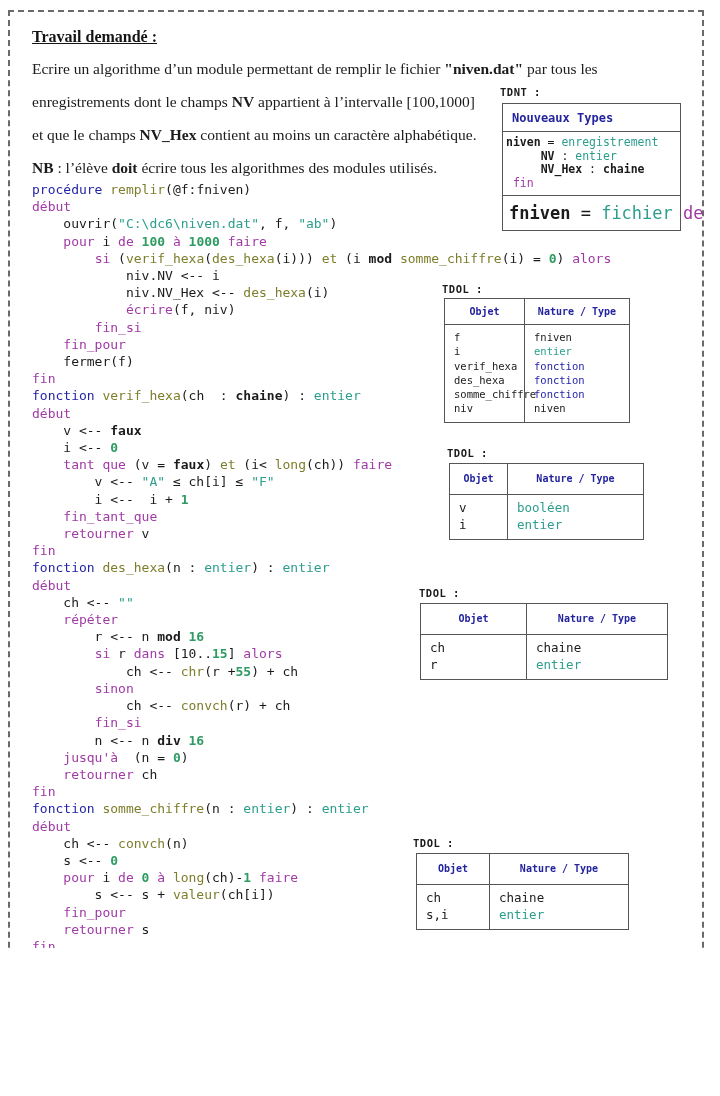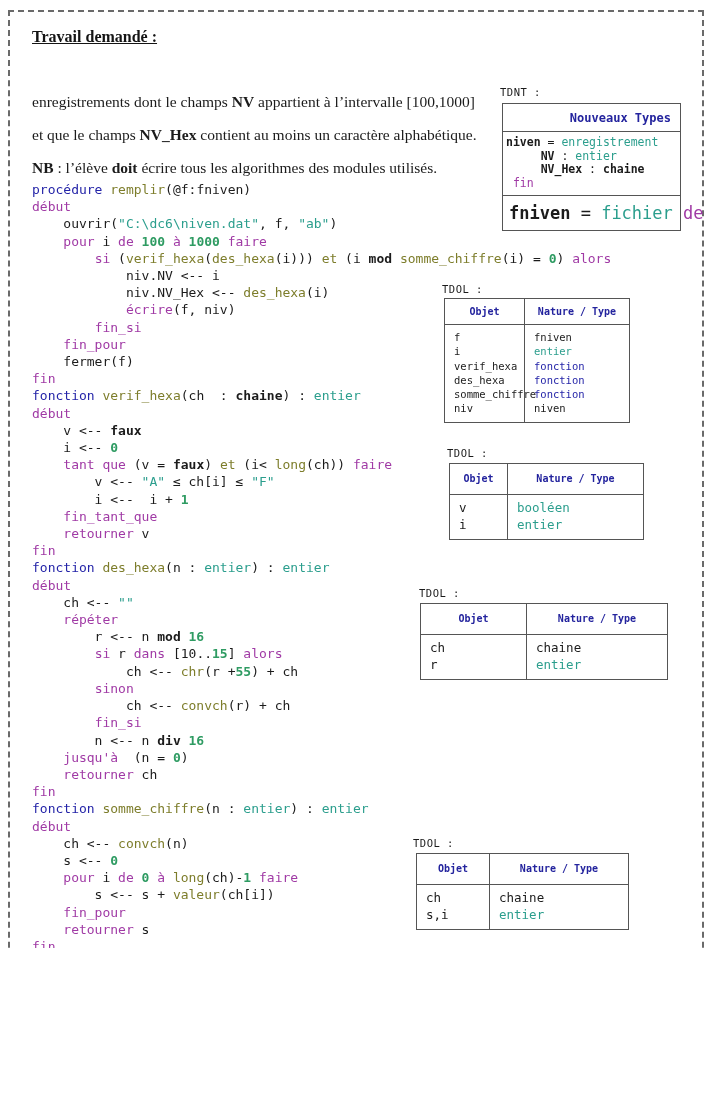--- a/index.html
+++ b/index.html
@@ -22,33 +22,33 @@
   .sg-d{color:#1b1b1b;}
   .sg-b{color:#1b1b1b;font-weight:bold;}
   .sg-k{color:#2424a8;}
   .sg-f{color:#7d7d2b;}
   .sg-m{color:#a03aa5;}
   .sg-n{color:#2e9b62;font-weight:bold;}
   .sg-s{color:#2b9e8d;}
   .sg-t{color:#2b9e8d;}
 
   
-  .side-label{position:absolute;font-family:"DejaVu Sans Mono",monospace;font-weight:normal;
+  .side-label{position:absolute;font-family:"DejaVu Sans Mono",monospace;font-weight:bold;
         font-size:10.5px;color:#1b1b1b;letter-spacing:0.5px;}
   #tdnt-label{left:500px;top:86px;}
   #tdol1-label{left:442px;top:283px;}
   #tdol2-label{left:447px;top:447px;}
   #tdol3-label{left:419px;top:587px;}
   #tdol4-label{left:413px;top:837px;}
 
   
   .tbl{position:absolute;border:1px solid #555;background:#fff;
         font-family:"DejaVu Sans Mono",monospace;color:#1b1b1b;}
   #tdnt{left:502px;top:103px;width:177px;}
-  .tdnt-header{border-bottom:1px solid #555;text-align:right;padding:7px 9px 6px 9px;
+  .tdnt-header{border-bottom:1px solid #555;text-align:left;padding:7px 9px 6px 9px;
         color:#24249e;font-weight:bold;font-size:12px;}
   .tdnt-body{border-bottom:1px solid #555;padding:4px 3px 5px 3px;font-size:11.5px;
         line-height:13.5px;white-space:pre;}
   .tdnt-foot{padding:7px 6px 7px 6px;font-size:17px;white-space:pre;}
 
   .trow{display:flex;}
   .thead{border-bottom:1px solid #555;}
   .thead .tc{color:#24249e;font-weight:bold;font-size:10px;text-align:center;}
   .tc{box-sizing:border-box;}
   .tc.c2{border-left:1px solid #555;}
@@ -80,20 +80,21 @@
         font-family:"Liberation Sans",sans-serif;font-size:14px;font-weight:bold;color:#111;}
   .dashed-sep{position:absolute;left:2px;top:1052px;width:716px;border-top:2px dashed #555;}
 </style>
 </head>
 <body>
 
 <div class="page">
   <div class="border-rect"></div>
 
   <div class="intro-title">Travail demandé :</div>
+  <div class="intro-line" id="il0"><span class="sg-d">Ecrire un algorithme d’un module permettant de remplir le fichier </span><span class="sg-b">"niven.dat"</span><span class="sg-d"> par tous les</span></div>
   <div class="intro-line" id="il1"><span class="sg-d">enregistrements dont le champs </span><span class="sg-b">NV</span><span class="sg-d"> appartient à l’intervalle [100,1000]</span></div>
   <div class="intro-line" id="il3"><span class="sg-b">NB</span><span class="sg-d"> : l’élève </span><span class="sg-b">doit</span><span class="sg-d"> écrire tous les algorithmes des modules utilisés.</span></div>
   <div class="intro-line" id="il2"><span class="sg-d">et que le champs </span><span class="sg-b">NV_Hex</span><span class="sg-d"> contient au moins un caractère alphabétique.</span></div>
 
   <div id="code"><div><span class="sg-k">procédure</span><span class="sg-d"> </span><span class="sg-f">remplir</span><span class="sg-d">(@f:fniven)</span></div><div><span class="sg-m">début</span></div><div><span class="sg-d">    ouvrir(</span><span class="sg-s">"C:\dc6\niven.dat"</span><span class="sg-d">, f, </span><span class="sg-s">"ab"</span><span class="sg-d">)</span></div><div><span class="sg-d">    </span><span class="sg-m">pour</span><span class="sg-d"> i </span><span class="sg-m">de</span><span class="sg-d"> </span><span class="sg-n">100</span><span class="sg-d"> </span><span class="sg-m">à</span><span class="sg-d"> </span><span class="sg-n">1000</span><span class="sg-d"> </span><span class="sg-m">faire</span></div><div><span class="sg-d">        </span><span class="sg-m">si</span><span class="sg-d"> (</span><span class="sg-f">verif_hexa</span><span class="sg-d">(</span><span class="sg-f">des_hexa</span><span class="sg-d">(i))) </span><span class="sg-f">et</span><span class="sg-d"> (i </span><span class="sg-b">mod</span><span class="sg-d"> </span><span class="sg-f">somme_chiffre</span><span class="sg-d">(i) = </span><span class="sg-n">0</span><span class="sg-d">) </span><span class="sg-m">alors</span></div><div><span class="sg-d">            niv.NV &lt;-- i</span></div><div><span class="sg-d">            niv.NV_Hex &lt;-- </span><span class="sg-f">des_hexa</span><span class="sg-d">(i)</span></div><div><span class="sg-d">            </span><span class="sg-m">écrire</span><span class="sg-d">(f, niv)</span></div><div><span class="sg-d">        </span><span class="sg-m">fin_si</span></div><div><span class="sg-d">    </span><span class="sg-m">fin_pour</span></div><div><span class="sg-d">    fermer(f)</span></div><div><span class="sg-m">fin</span></div><div><span class="sg-k">fonction</span><span class="sg-d"> </span><span class="sg-f">verif_hexa</span><span class="sg-d">(ch  : </span><span class="sg-b">chaine</span><span class="sg-d">) : </span><span class="sg-t">entier</span></div><div><span class="sg-m">début</span></div><div><span class="sg-d">    v &lt;-- </span><span class="sg-b">faux</span></div><div><span class="sg-d">    i &lt;-- </span><span class="sg-n">0</span></div><div><span class="sg-d">    </span><span class="sg-m">tant que</span><span class="sg-d"> (v = </span><span class="sg-b">faux</span><span class="sg-d">) </span><span class="sg-f">et</span><span class="sg-d"> (i&lt; </span><span class="sg-f">long</span><span class="sg-d">(ch)) </span><span class="sg-m">faire</span></div><div><span class="sg-d">        v &lt;-- </span><span class="sg-s">"A"</span><span class="sg-d"> ≤ ch[i] ≤ </span><span class="sg-s">"F"</span></div><div><span class="sg-d">        i &lt;--  i + </span><span class="sg-n">1</span></div><div><span class="sg-d">    </span><span class="sg-m">fin_tant_que</span></div><div><span class="sg-d">    </span><span class="sg-m">retourner</span><span class="sg-d"> v</span></div><div><span class="sg-m">fin</span></div><div><span class="sg-k">fonction</span><span class="sg-d"> </span><span class="sg-f">des_hexa</span><span class="sg-d">(n : </span><span class="sg-t">entier</span><span class="sg-d">) : </span><span class="sg-t">entier</span></div><div><span class="sg-m">début</span></div><div><span class="sg-d">    ch &lt;-- </span><span class="sg-s">""</span></div><div><span class="sg-d">    </span><span class="sg-m">répéter</span></div><div><span class="sg-d">        r &lt;-- n </span><span class="sg-b">mod</span><span class="sg-d"> </span><span class="sg-n">16</span></div><div><span class="sg-d">        </span><span class="sg-m">si</span><span class="sg-d"> r </span><span class="sg-m">dans</span><span class="sg-d"> [10..</span><span class="sg-n">15</span><span class="sg-d">] </span><span class="sg-m">alors</span></div><div><span class="sg-d">            ch &lt;-- </span><span class="sg-f">chr</span><span class="sg-d">(r +</span><span class="sg-n">55</span><span class="sg-d">) + ch</span></div><div><span class="sg-d">        </span><span class="sg-m">sinon</span></div><div><span class="sg-d">            ch &lt;-- </span><span class="sg-f">convch</span><span class="sg-d">(r) + ch</span></div><div><span class="sg-d">        </span><span class="sg-m">fin_si</span></div><div><span class="sg-d">        n &lt;-- n </span><span class="sg-b">div</span><span class="sg-d"> </span><span class="sg-n">16</span></div><div><span class="sg-d">    </span><span class="sg-m">jusqu'à</span><span class="sg-d">  (n = </span><span class="sg-n">0</span><span class="sg-d">)</span></div><div><span class="sg-d">    </span><span class="sg-m">retourner</span><span class="sg-d"> ch</span></div><div><span class="sg-m">fin</span></div><div><span class="sg-k">fonction</span><span class="sg-d"> </span><span class="sg-f">somme_chiffre</span><span class="sg-d">(n : </span><span class="sg-t">entier</span><span class="sg-d">) : </span><span class="sg-t">entier</span></div><div><span class="sg-m">début</span></div><div><span class="sg-d">    ch &lt;-- </span><span class="sg-f">convch</span><span class="sg-d">(n)</span></div><div><span class="sg-d">    s &lt;-- </span><span class="sg-n">0</span></div><div><span class="sg-d">    </span><span class="sg-m">pour</span><span class="sg-d"> i </span><span class="sg-m">de</span><span class="sg-d"> </span><span class="sg-n">0</span><span class="sg-d"> </span><span class="sg-m">à</span><span class="sg-d"> </span><span class="sg-f">long</span><span class="sg-d">(ch)-</span><span class="sg-n">1</span><span class="sg-d"> </span><span class="sg-m">faire</span></div><div><span class="sg-d">        s &lt;-- s + </span><span class="sg-f">valeur</span><span class="sg-d">(ch[i])</span></div><div><span class="sg-d">    </span><span class="sg-m">fin_pour</span></div><div><span class="sg-d">    </span><span class="sg-m">retourner</span><span class="sg-d"> s</span></div><div><span class="sg-m">fin</span></div></div>
 
   <div class="side-label" id="tdnt-label">TDNT :</div>
   <div class="tbl" id="tdnt">
     <div class="tdnt-header">Nouveaux Types</div>
     <div class="tdnt-body"><div><span class="sg-b">niven</span><span class="sg-d"> = </span><span class="sg-t">enregistrement</span></div><div><span class="sg-d">     </span><span class="sg-b">NV</span><span class="sg-d"> : </span><span class="sg-t">entier</span></div><div><span class="sg-d">     </span><span class="sg-b">NV_Hex</span><span class="sg-d"> : </span><span class="sg-b">chaine</span></div><div><span class="sg-d"> </span><span class="sg-m">fin</span></div></div>

